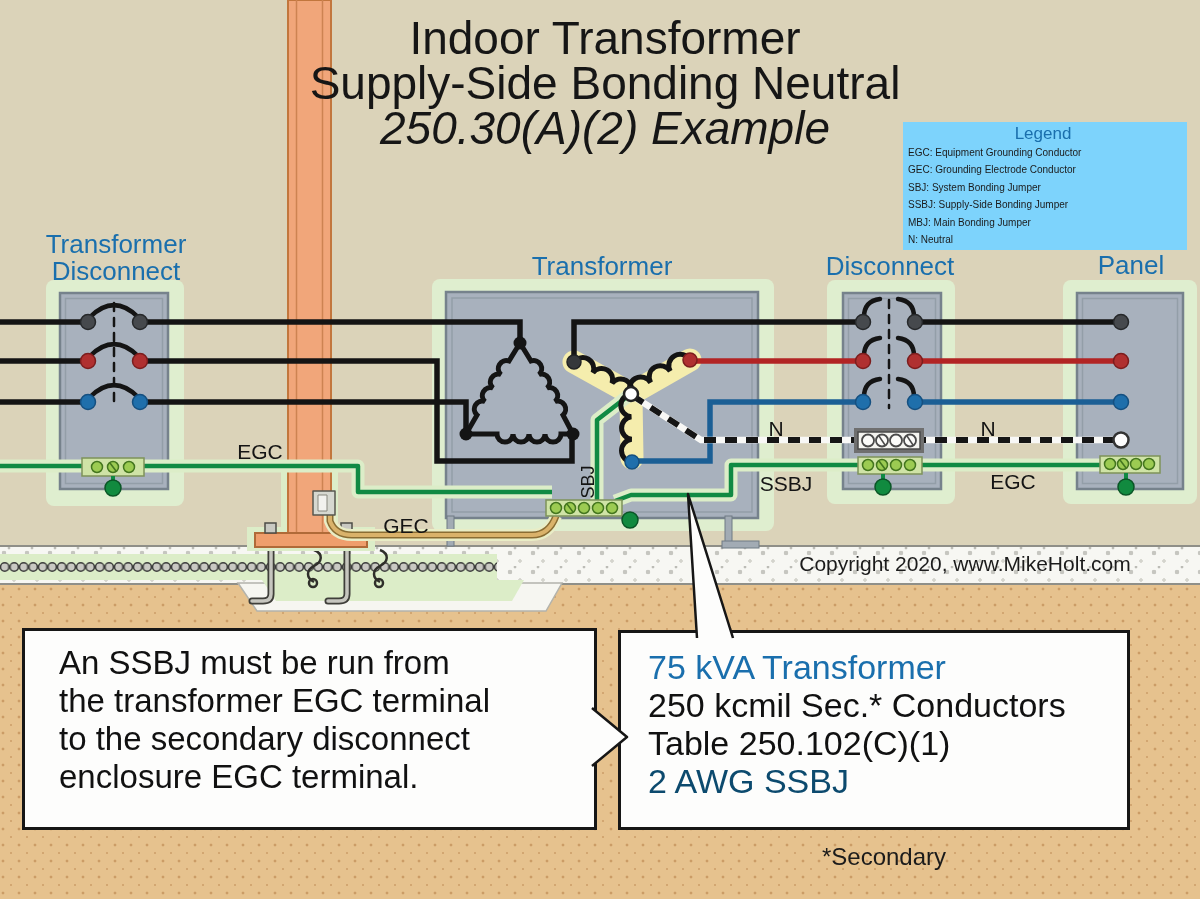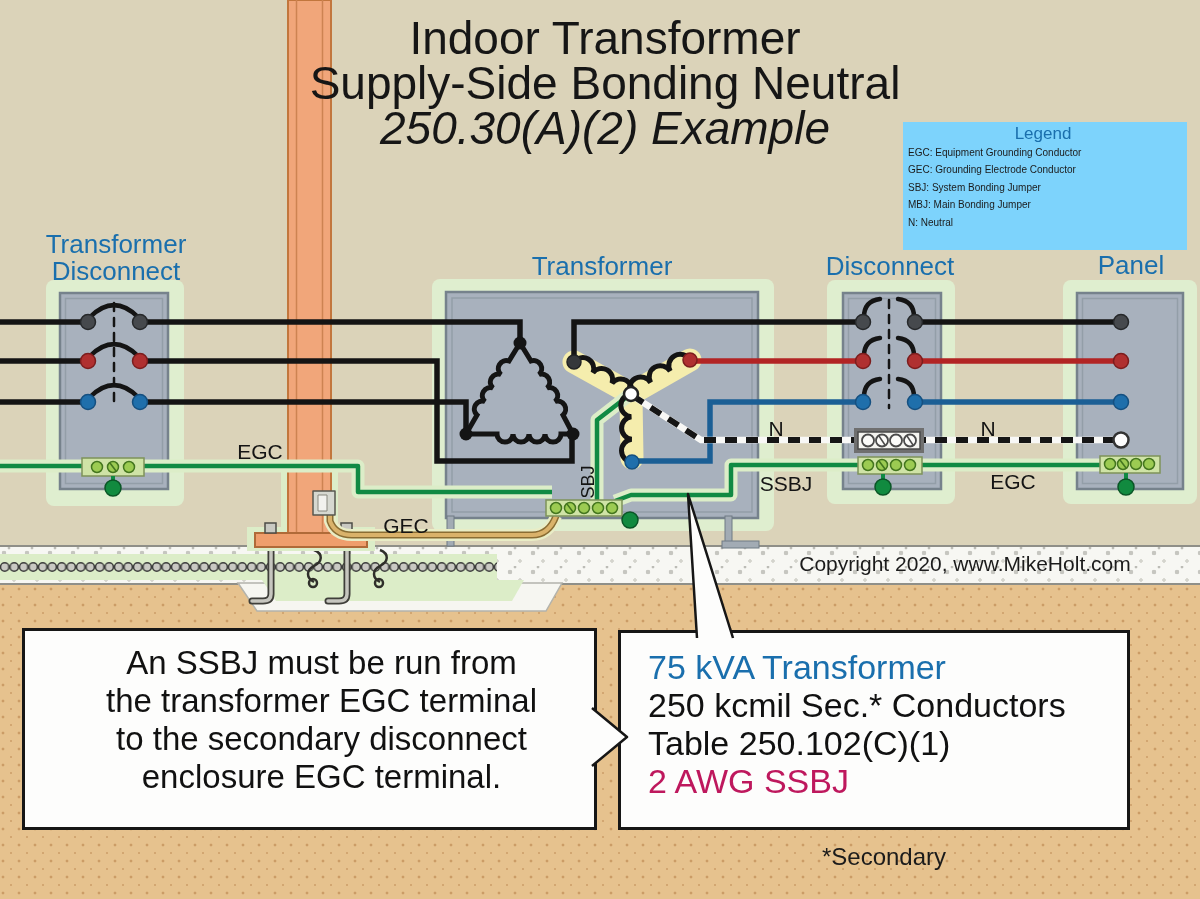--- a/index.html
+++ b/index.html
@@ -30,26 +30,26 @@
   .clabel{position:absolute;color:#1a6fad;font-size:26px;transform:translateX(-50%);
           text-align:center;line-height:27px;z-index:3;white-space:nowrap;}
   .wlabel{position:absolute;color:#141414;font-size:21px;transform:translateX(-50%);
           z-index:3;white-space:nowrap;}
   .sbj-label{position:absolute;left:566px;top:466px;width:44px;color:#141414;font-size:18px;
           transform:rotate(-90deg);z-index:3;}
   .copyright{position:absolute;left:965px;top:552px;transform:translateX(-50%);
           font-size:21px;color:#1b1b1b;z-index:3;white-space:nowrap;}
   .bubble{position:absolute;left:22px;top:628px;width:575px;height:202px;background:#fdfdfc;
           border:3px solid #161616;box-sizing:border-box;z-index:4;
-          padding:13px 0 0 24px;font-size:33px;line-height:38px;color:#111;text-align:center;}
+          padding:13px 0 0 34px;font-size:33px;line-height:38px;color:#111;}
   .spec{position:absolute;left:618px;top:630px;width:512px;height:200px;background:#fdfdfc;
           border:3px solid #161616;box-sizing:border-box;z-index:4;
           padding:15px 4px 0 27px;font-size:34px;line-height:38px;color:#111;}
   .spec .l1{color:#1a6fad;}
-  .spec .l4{color:#be185d;}
+  .spec .l4{color:#0c4a6e;}
   .footnote{position:absolute;left:884px;top:843px;transform:translateX(-50%);
           font-size:24px;color:#1b1b1b;z-index:4;white-space:nowrap;}
 </style>
 </head>
 <body>
 
 <div id="stage">
 
   <div class="soil"></div>
   <div class="slab"></div>
@@ -296,20 +296,21 @@
     <div>Indoor Transformer</div>
     <div>Supply-Side Bonding Neutral</div>
     <div class="it">250.30(A)(2) Example</div>
   </div>
 
   <div class="legend">
     <div class="lt">Legend</div>
     <div class="li">EGC: Equipment Grounding Conductor</div>
     <div class="li">GEC: Grounding Electrode Conductor</div>
     <div class="li">SBJ: System Bonding Jumper</div>
+    <div class="li">SSBJ: Supply-Side Bonding Jumper</div>
     <div class="li">MBJ: Main Bonding Jumper</div>
     <div class="li">N: Neutral</div>
   </div>
 
   <div class="clabel" style="left:116px;top:231px;">
     <div>Transformer</div>
     <div>Disconnect</div>
   </div>
   <div class="clabel" style="left:602px;top:253px;">Transformer</div>
   <div class="clabel" style="left:890px;top:253px;">Disconnect</div>

